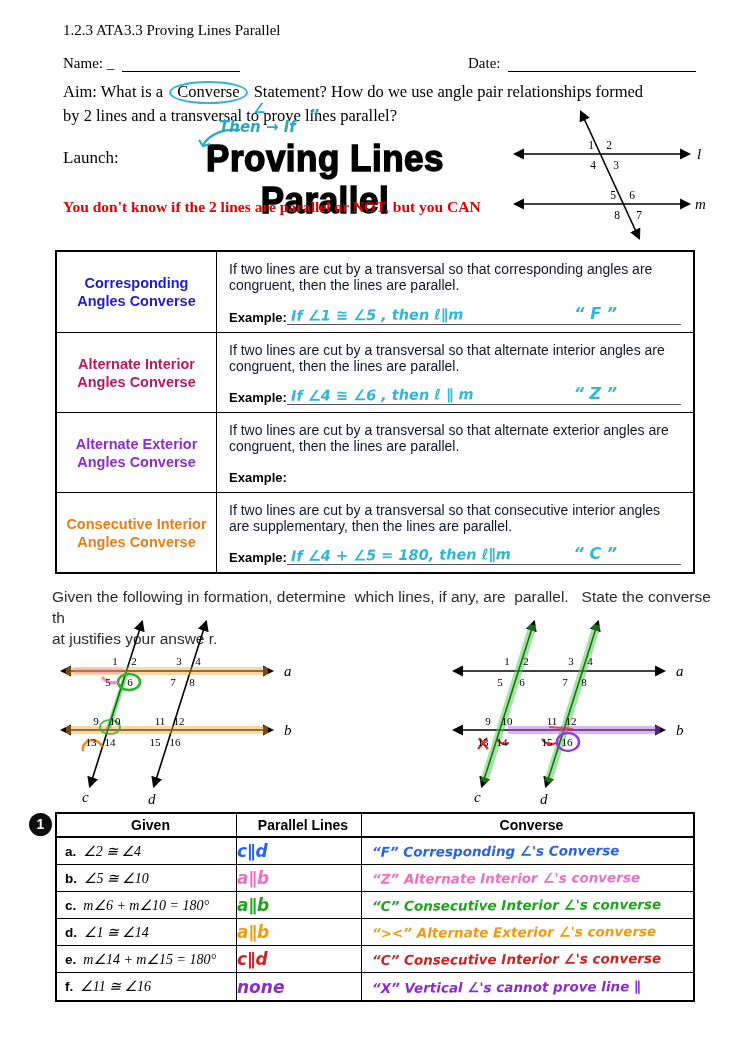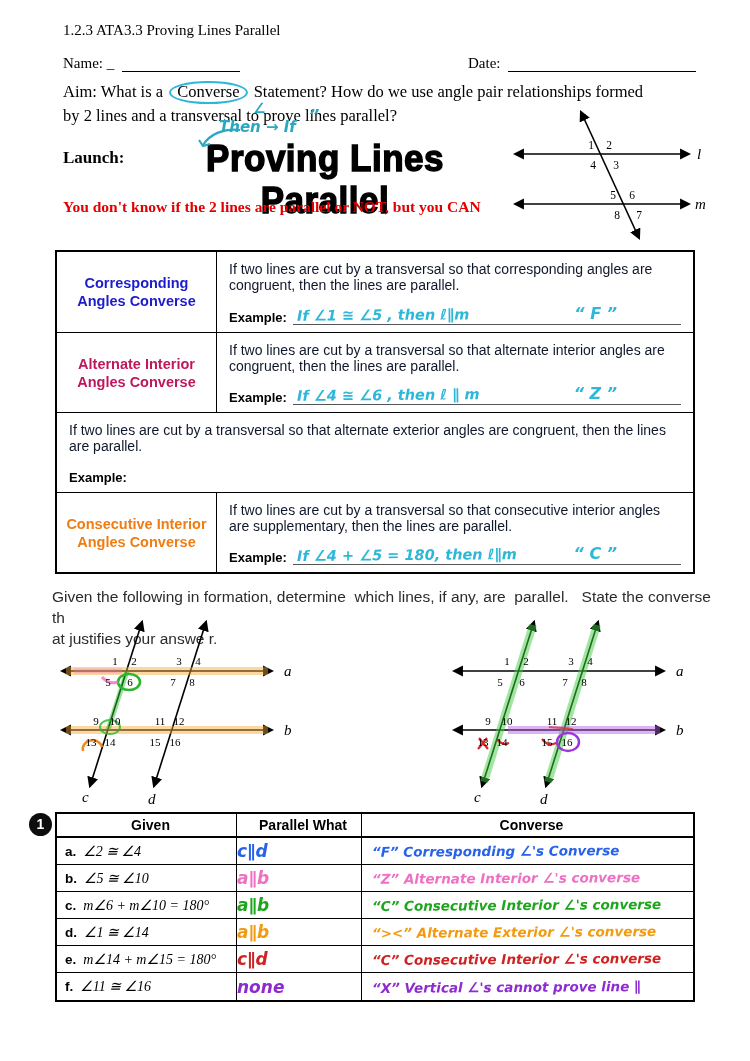--- a/index.html
+++ b/index.html
@@ -13,40 +13,40 @@
   .doc-title{left:63px;top:22px;font-size:15px}
   .name-row{left:63px;top:55px;font-size:15px}
   .date-row{left:468px;top:55px;font-size:15px}
   .blank{display:inline-block;border-bottom:1.2px solid #000;height:14px;vertical-align:bottom;margin-left:8px}
   .blank-name{width:118px}
   .blank-date{width:188px}
 
   .aim{left:63px;top:80px;width:660px;font-size:16.5px;line-height:23px}
   .circled{display:inline-block;border:2.2px solid #3ab7d8;border-radius:50%;padding:0 6px;margin:0 2px;line-height:1.15}
 
-  .launch-label{left:63px;top:148px;font-size:17px;font-weight:bold}
+  .launch-label{left:63px;top:148px;font-size:17px;font-weight:normal}
   .big-title{left:150px;top:139px;width:350px;text-align:center;font-size:35px;font-weight:900;
              font-family:"Liberation Sans",sans-serif;letter-spacing:.5px;-webkit-text-stroke:1.4px #000;
              transform:scaleY(1.06)}
   .note-angle{left:253px;top:100px;font-size:14px}
   .note{left:219px;top:118px;font-size:15px}
   .note-quote{left:309px;top:106px;font-size:16px}
 
   .warning{left:63px;top:196px;font-size:15.5px;font-weight:bold;line-height:21px;font-family:"Liberation Serif",serif}
 
   .ctable{position:absolute;left:55px;top:250px;width:640px;border:2px solid #000;background:#fff}
   .crow{display:flex;border-top:1.5px solid #000;min-height:80px}
   .crow:first-child{border-top:none}
   .cname{flex:0 0 160px;border-right:1.5px solid #000;display:flex;align-items:center;justify-content:center;
          text-align:center;font-size:14.5px;font-weight:bold;padding:6px;line-height:18px}
   .cbody{flex:1;padding:9px 12px 7px;display:flex;flex-direction:column}
   .cdesc{font-size:14px;line-height:16px;color:#0f172a}
   .cex{display:flex;align-items:flex-end;margin-top:6px;flex:1}
   .cex-label{font-size:13px;font-weight:bold;white-space:nowrap}
-  .cex-line{flex:1;margin-left:6px;border-bottom:1.2px solid #555;display:flex;justify-content:space-between;
+  .cex-line{flex:1;border-bottom:1.2px solid #555;display:flex;justify-content:space-between;
             align-items:flex-end;padding:0 4px 1px}
   .cex-ans{font-size:14.5px;white-space:nowrap;transform:rotate(-.5deg)}
   .cex-note{font-size:16px;margin-right:60px;white-space:nowrap}
 
   .instructions{left:52px;top:586px;width:660px;font-size:15.5px;line-height:21px;color:#2b2b2b;white-space:pre-wrap}
 
   .svgnum{font:11.5px "Liberation Serif",serif;fill:#000;text-anchor:middle}
   .svgnum-sm{font:11px "Liberation Serif",serif;fill:#000;text-anchor:middle}
   .svglbl{font:italic 15px "Liberation Serif",serif;fill:#000}
 
@@ -142,20 +142,21 @@
         <div class="cex">
           <span class="cex-label">Example:</span>
           <span class="cex-line">
             <span class="hand cex-ans" style="color: rgb(45, 183, 216);">If ∠4 ≅ ∠6 , then ℓ ∥ m</span>
             <span class="hand cex-note" style="color: rgb(45, 183, 216);">“ Z ”</span>
           </span>
         </div>
       </div>
     </div>
     <div class="crow">
+      <div class="cname" style="color: rgb(142, 43, 208);">Alternate Exterior Angles Converse</div>
       <div class="cbody">
         <div class="cdesc">If two lines are cut by a transversal so that alternate exterior angles are congruent, then the lines are parallel.</div>
         <div class="cex">
           <span class="cex-label">Example:</span>
         </div>
       </div>
     </div>
     <div class="crow">
       <div class="cname" style="color: rgb(239, 125, 19);">Consecutive Interior Angles Converse</div>
       <div class="cbody">
@@ -241,21 +242,21 @@
     <text x="50" y="128" class="svgnum-sm">14</text>
     <text x="95" y="128" class="svgnum-sm">15</text>
     <text x="115" y="128" class="svgnum-sm">16</text>
   </svg>
 
   <div class="abs qnum">1</div>
 
   <div class="atable">
     <div class="ahead">
       <div class="col-given">Given</div>
-      <div class="col-par">Parallel What</div>
+      <div class="col-par">Parallel Lines</div>
       <div class="col-conv">Converse</div>
     </div>
 
     <div class="arow">
       <div class="col-given">
           <span class="given-letter">a.</span>
           <span class="given-text">∠2 ≅ ∠4</span>
         </div>
       <div class="col-par">
           <span class="hand par-text" style="color: rgb(39, 98, 233);">c∥d</span>

